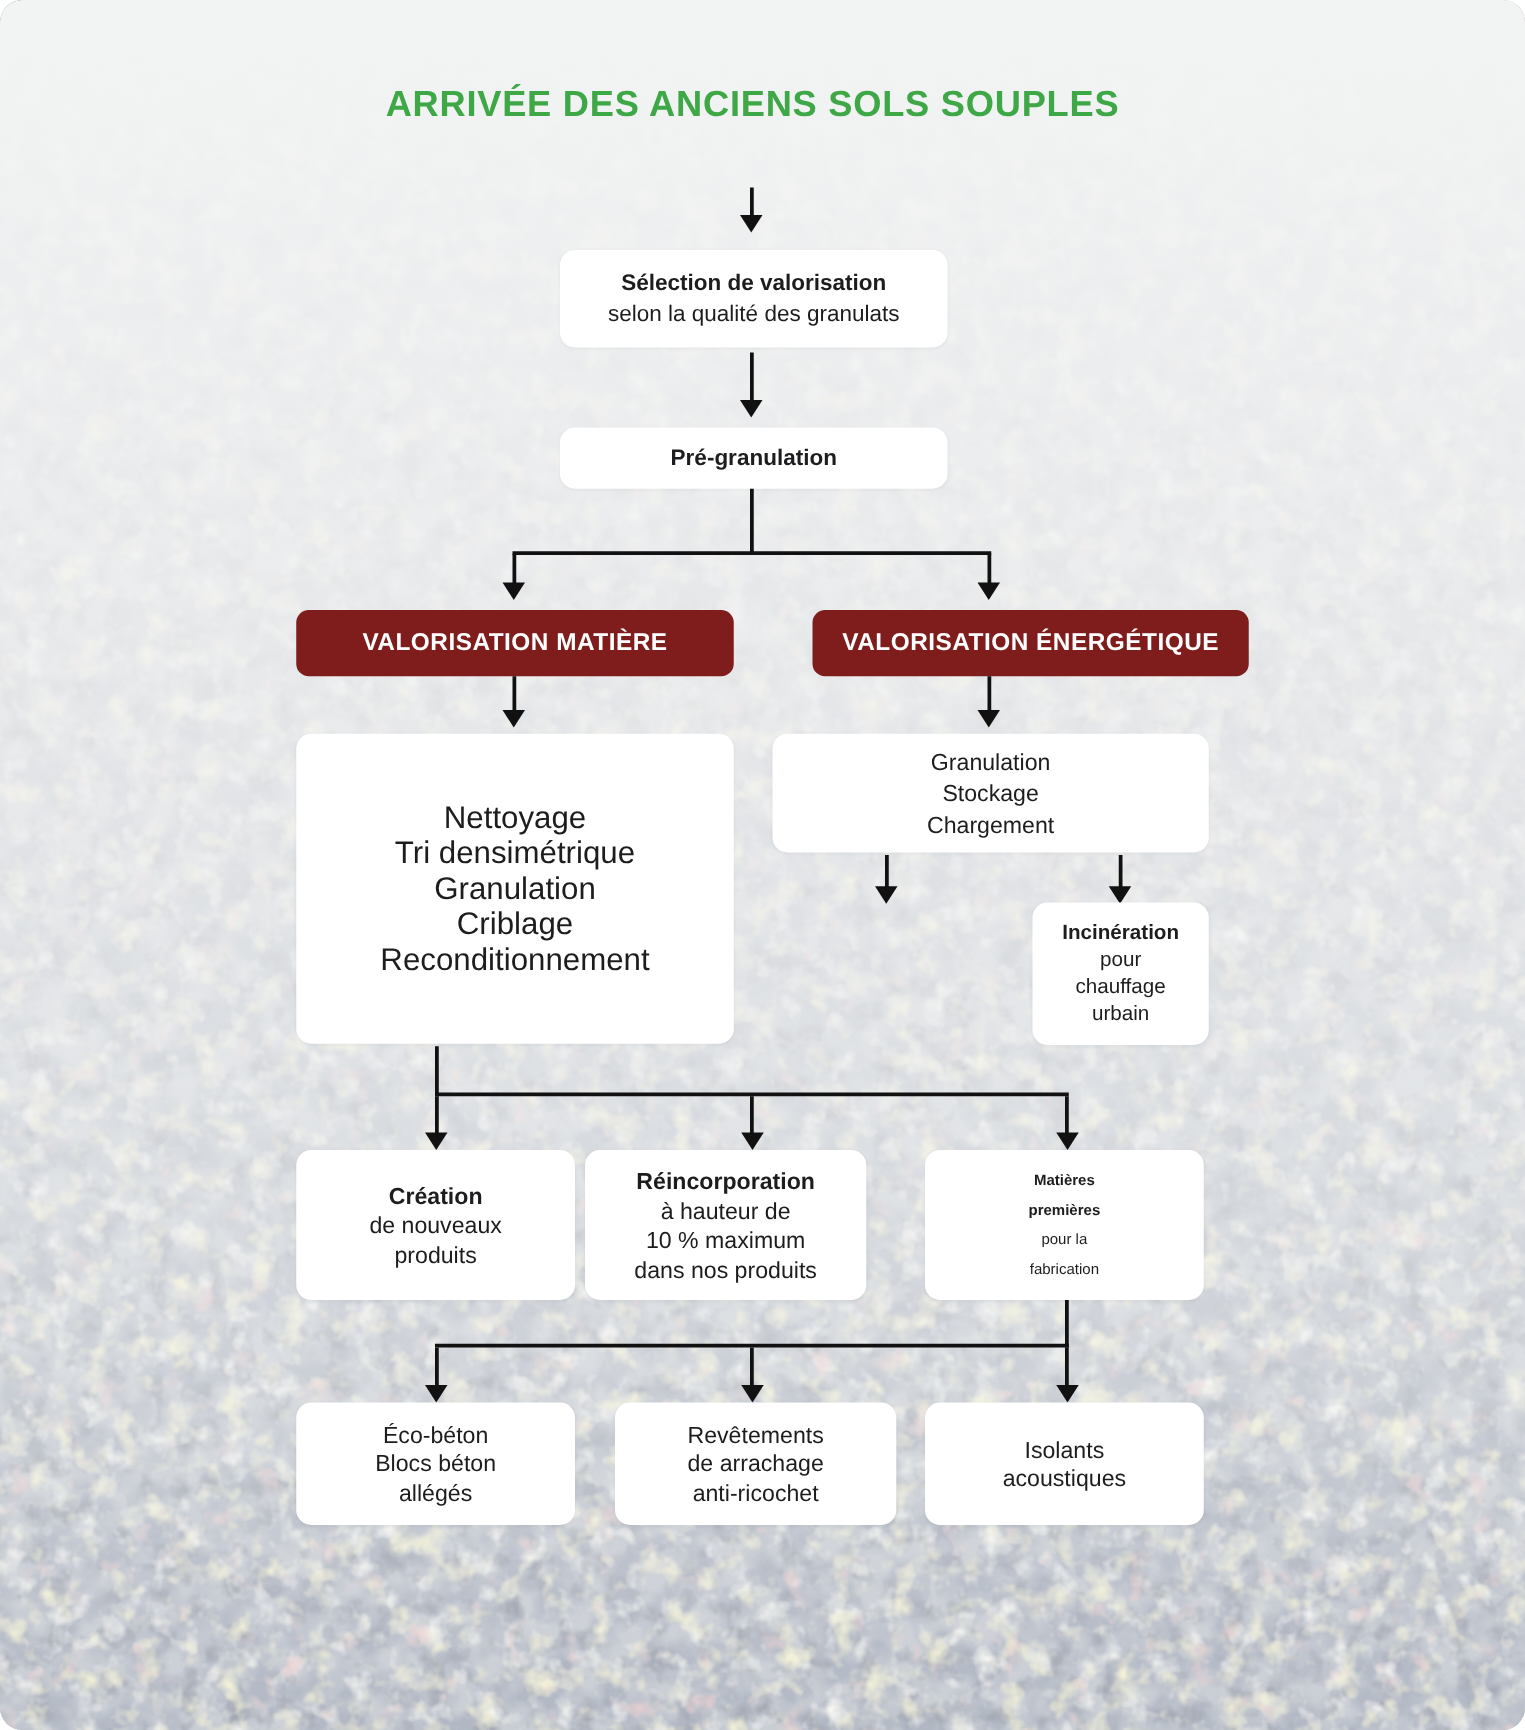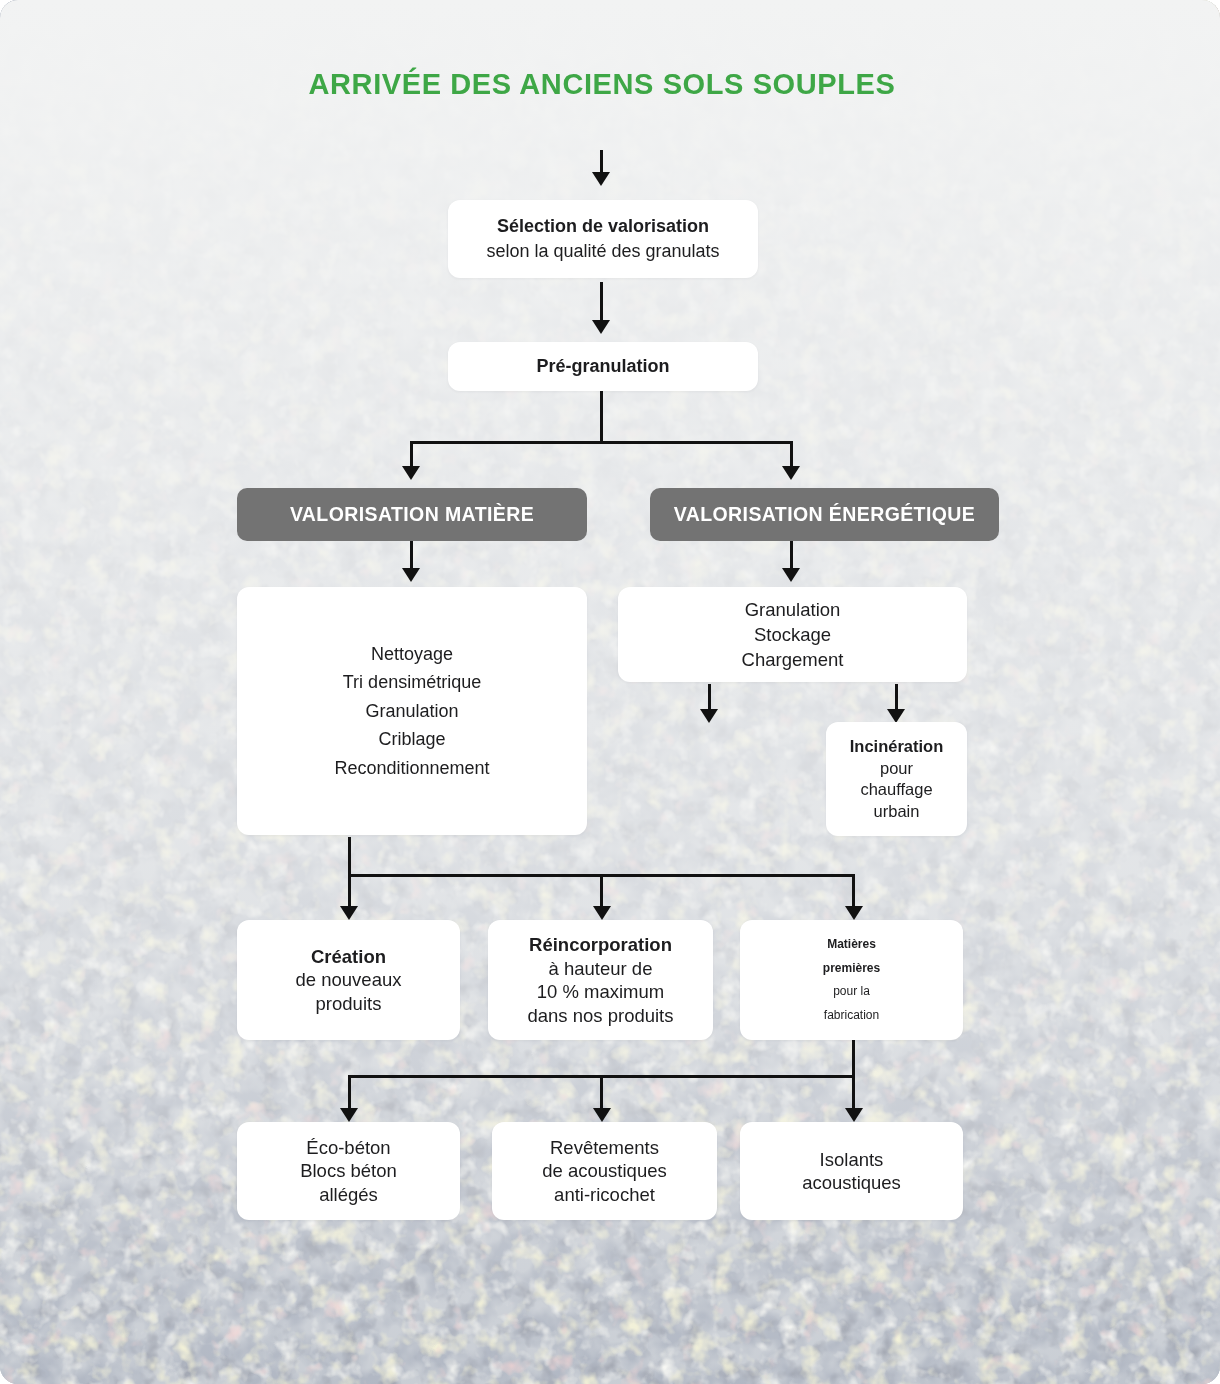--- a/index.html
+++ b/index.html
@@ -34,35 +34,35 @@
     font-size:19px;font-weight:600;color:#3ea746;
   }
 
   .node{
     position:absolute;background:#ffffff;border-radius:12px;
     display:flex;flex-direction:column;align-items:center;justify-content:center;
     text-align:center;color:#1d1d1f;box-shadow:0 1px 3px rgba(40,45,60,0.05);
   }
   .node .b{font-weight:700;}
   .branch{
-    position:absolute;background:#737373;color:#ffffff;border-radius:10px;
+    position:absolute;background:#7f1d1d;color:#ffffff;border-radius:10px;
     display:flex;align-items:center;justify-content:center;text-align:center;
     font-weight:700;font-size:19.5px;letter-spacing:0.4px;
   }
 
   .n-selection{left:448px;top:200px;width:310px;height:78px;font-size:18px;line-height:25px;}
   .n-pregran{left:448px;top:342px;width:310px;height:49px;font-size:18px;}
   .br-matiere{left:237px;top:488px;width:350px;height:53px;}
   .br-energie{left:618px;top:488px;width:349px;height:53px;margin-left:32px;}
-  .n-procmat{left:237px;top:587px;width:350px;height:248px;font-size:18px;line-height:28.5px;}
+  .n-procmat{left:237px;top:587px;width:350px;height:248px;font-size:25px;line-height:28.5px;}
   .n-procen{left:618px;top:587px;width:349px;height:95px;font-size:18.5px;line-height:25px;}
   .n-comb{left:617px;top:722px;width:183px;height:114px;font-size:16.5px;line-height:21.5px;}
   .n-incin{left:826px;top:722px;width:141px;height:114px;font-size:16.5px;line-height:21.5px;}
   .n-creation{left:237px;top:920px;width:223px;height:120px;font-size:18.5px;line-height:23.5px;}
-  .n-reinc{left:488px;top:920px;width:225px;height:120px;font-size:18.5px;line-height:23.5px;}
+  .n-reinc{left:468px;top:920px;width:225px;height:120px;font-size:18.5px;line-height:23.5px;}
   .n-matieres{left:740px;top:920px;width:223px;height:120px;font-size:12px;line-height:23.5px;}
   .n-eco{left:237px;top:1122px;width:223px;height:98px;font-size:18.5px;line-height:23.5px;}
   .n-revet{left:492px;top:1122px;width:225px;height:98px;font-size:18.5px;line-height:23.5px;}
   .n-isol{left:740px;top:1122px;width:223px;height:98px;font-size:18.5px;line-height:23.5px;}
 
   .vl{position:absolute;width:3px;background:#111;}
   .hl{position:absolute;height:3px;background:#111;}
   .ah{position:absolute;width:0;height:0;
       border-left:9px solid transparent;border-right:9px solid transparent;
       border-top:14px solid #111;}
@@ -204,21 +204,21 @@
     <div class="ah" style="left:845px;top:1108px"></div>
 
     <div class="node n-eco">
       <div>Éco-béton</div>
       <div>Blocs béton</div>
       <div>allégés</div>
     </div>
 
     <div class="node n-revet">
       <div>Revêtements</div>
-      <div>de acoustiques</div>
+      <div>de arrachage</div>
       <div>anti-ricochet</div>
     </div>
 
     <div class="node n-isol">
       <div>Isolants</div>
       <div>acoustiques</div>
     </div>
 
   </div>
 </div>

